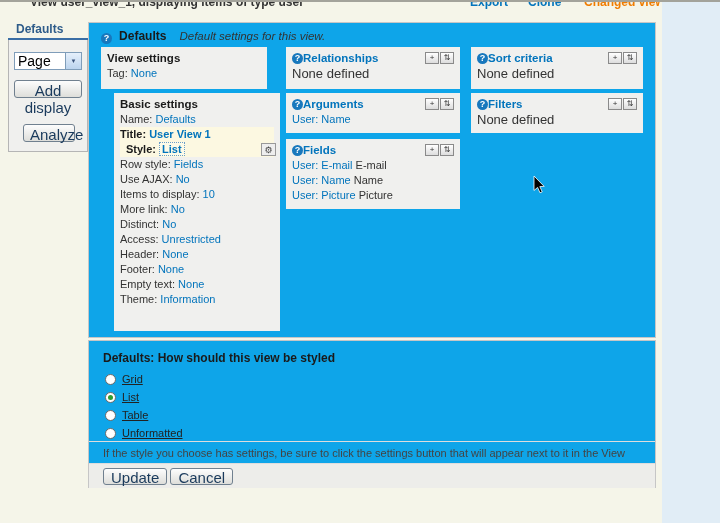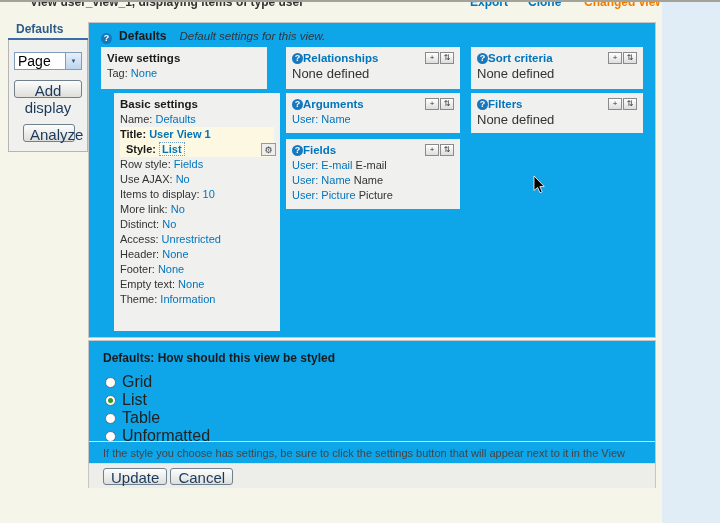--- a/index.html
+++ b/index.html
@@ -70,21 +70,21 @@
   #box-arguments { left:197px; top:70px; width:174px; height:40px; }
   #box-fields { left:197px; top:116px; width:174px; height:70px; }
   #box-sort { left:382px; top:24px; width:172px; height:42px; }
   #box-filters { left:382px; top:70px; width:172px; height:40px; }
 
   
   #form-title { position:absolute; left:14px; top:10px; font-weight:bold; font-size:12px; color:#1a1a1a; }
   .radio-row { position:absolute; left:16px; display:flex; align-items:center; cursor:pointer; }
   .radio { width:11px; height:11px; border:1px solid #6a6a6a; border-radius:50%; background:#fff; margin-right:6px; position:relative; }
   .radio.selected::after { content:""; position:absolute; left:2px; top:2px; width:5px; height:5px; border-radius:50%; background:#2f9e2f; }
-  .radio-label { font-size:16px; color:#222; }
+  .radio-label { font-size:11px; color:#222;text-decoration:underline; }
   #form-hint { position:absolute; left:0; top:100px; width:100%; border-top:1px solid #ddd; padding:5px 14px; font-size:11px; color:#444; }
   #form-buttons { position:absolute; left:0; top:122px; width:100%; height:25px; border-top:1px solid #ddd; padding:4px 0 0 14px; }
   #update-btn, #cancel-btn { height:17px; padding:0 7px; }
 
   
   #cursor { position:absolute; left:533px; top:176px; z-index:20; }
 </style>
 </head>
 <body>
 

